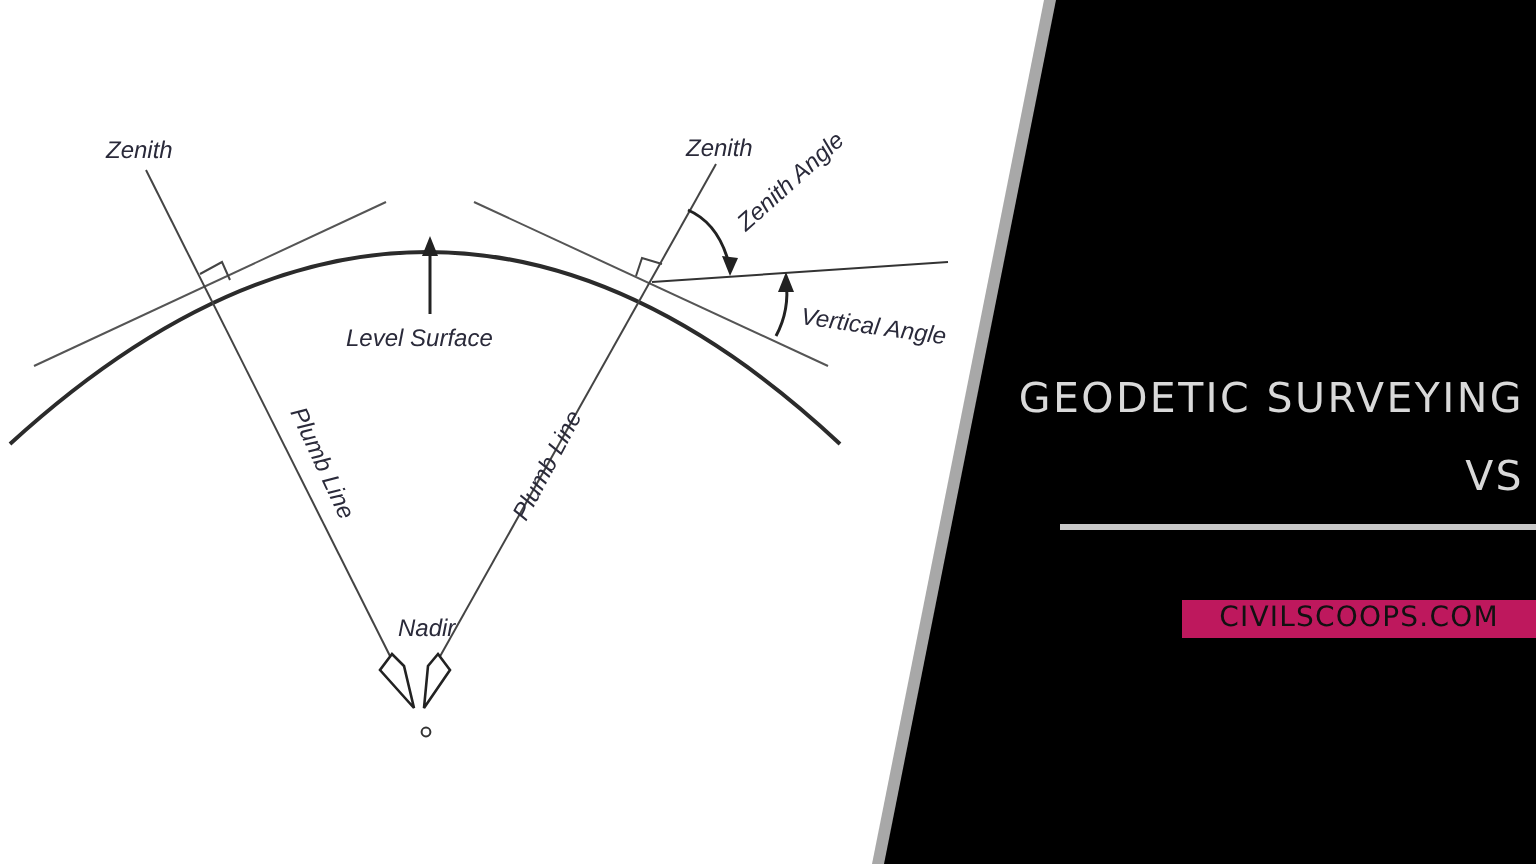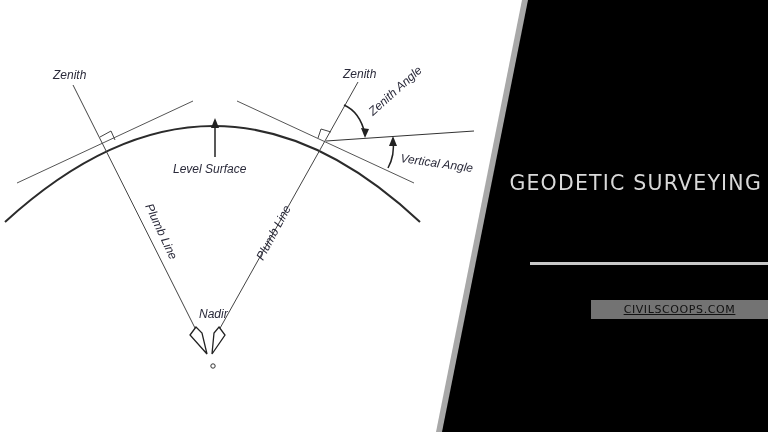--- a/index.html
+++ b/index.html
@@ -1,22 +1,22 @@
 <!DOCTYPE html>
 <html><head>
 <meta charset="utf-8">
 <style>
   html, body { margin:0; padding:0; }
   body { width:768px; height:432px; position:relative; overflow:hidden; background:#ffffff; font-family:"DejaVu Sans", sans-serif; }
   #diagram { position:absolute; left:0; top:0; width:768px; height:432px; }
   #diagram text { font-family:"Liberation Sans", sans-serif; font-style:italic; fill:#2a2a3a; }
   .title-block { position:absolute; right:6px; top:172px; text-align:right; color:#d9d9d9; font-family:"DejaVu Sans", sans-serif; font-size:20.5px; line-height:23px; letter-spacing:1.2px; font-weight:normal; }
-  .title-line { display:block; white-space:nowrap; }
+  .title-line { display:block; white-space:nowrap;margin-top:16px; }
   .divider { position:absolute; left:530px; top:262px; width:238px; height:3px; background:#c8c8c8; }
-  .badge { position:absolute; left:591px; top:300px; width:177px; height:19px; background:#737373; color:#111; font-family:"DejaVu Sans", sans-serif; font-size:11px; letter-spacing:0.6px; line-height:19px; text-align:center;text-decoration:underline; }
+  .badge { position:absolute; left:591px; top:300px; width:177px; height:19px; background:#be185d; color:#111; font-family:"DejaVu Sans", sans-serif; font-size:14px; letter-spacing:0.6px; line-height:19px; text-align:center; }
 </style>
 </head>
 <body>
 
 <svg id="diagram" viewBox="0 0 768 432" xmlns="http://www.w3.org/2000/svg">
 
   <path d="M5,222 Q215,30 420,222" fill="none" stroke="#2b2b2b" stroke-width="2"></path>
 
   <line x1="17" y1="183" x2="193" y2="101" stroke="#555" stroke-width="1"></line>
 
@@ -52,17 +52,18 @@
   <text x="0" y="0" font-size="12" transform="translate(145,206) rotate(65)">Plumb Line</text>
   <text x="0" y="0" font-size="12" transform="translate(263,261) rotate(-62)">Plumb Line</text>
   <text x="199" y="318" font-size="12">Nadir</text>
 
   <polygon points="522,0 529,0 443,432 436,432" fill="#a8a8a8"></polygon>
   <polygon points="528,0 768,0 768,432 442,432" fill="#000000"></polygon>
 </svg>
 
 <div class="title-block">
   <span class="title-line">GEODETIC SURVEYING</span>
+  <span class="title-line">VS</span>
 </div>
 
 <div class="divider"></div>
 
 <div class="badge">CIVILSCOOPS.COM</div>
 
 </body></html>

